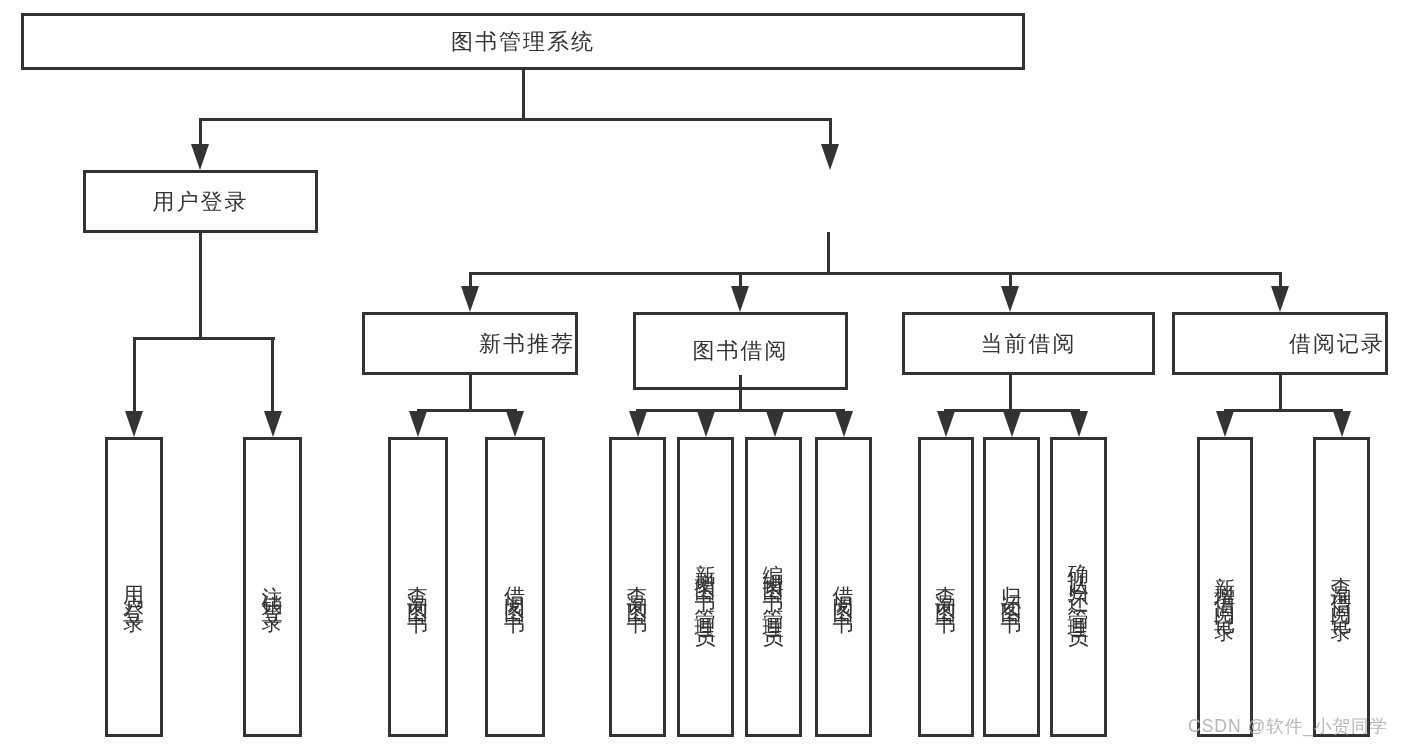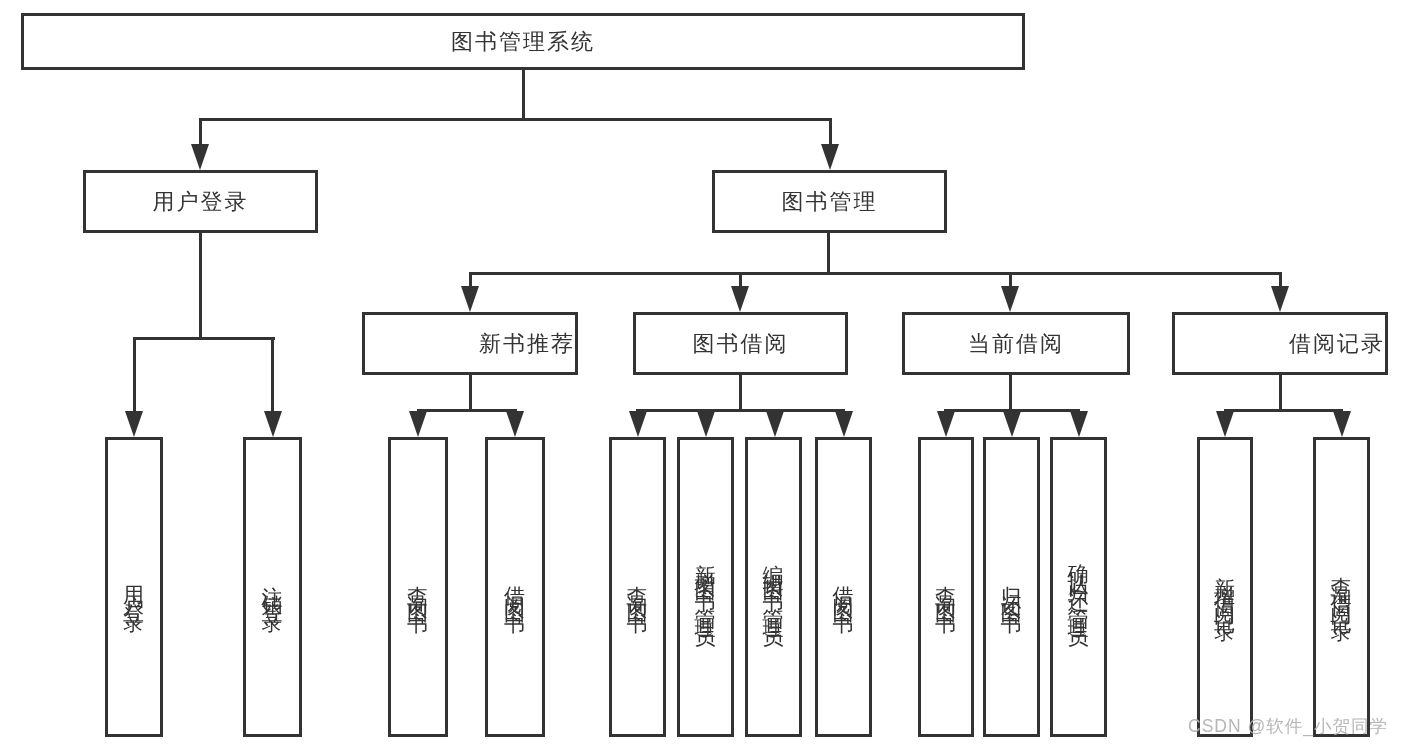--- a/index.html
+++ b/index.html
@@ -45,23 +45,20 @@
   <div class="vl" style="left:521.5px;top:70px;height:50px;"></div>
   <div class="hl" style="left:198.5px;top:118px;width:633px;"></div>
   <div class="vl" style="left:198.5px;top:118px;height:30px;"></div>
   <div class="ah" style="left:191px;top:144px;"></div>
   <div class="vl" style="left:828.5px;top:118px;height:30px;"></div>
   <div class="ah" style="left:821px;top:144px;"></div>
 
   <div class="box" style="left:83px;top:170px;width:235px;height:63px;">
     <span>用户登录</span>
   </div>
-  <div class="box" style="left:712px;top:170px;width:235px;height:63px;">
-    <span>图书管理</span>
-  </div>
 
   <div class="vl" style="left:198.5px;top:233px;height:107px;"></div>
   <div class="hl" style="left:132.5px;top:337px;width:142px;"></div>
   <div class="vl" style="left:132.5px;top:337px;height:78px;"></div>
   <div class="ah" style="left:125px;top:411px;"></div>
   <div class="vl" style="left:271px;top:337px;height:78px;"></div>
   <div class="ah" style="left:263.5px;top:411px;"></div>
 
   <div class="vl" style="left:826.5px;top:232px;height:42px;"></div>
   <div class="hl" style="left:468.5px;top:272px;width:813px;"></div>
@@ -70,24 +67,24 @@
   <div class="vl" style="left:738.5px;top:272px;height:16px;"></div>
   <div class="ah" style="left:731px;top:286px;"></div>
   <div class="vl" style="left:1008.5px;top:272px;height:16px;"></div>
   <div class="ah" style="left:1001px;top:286px;"></div>
   <div class="vl" style="left:1278.5px;top:272px;height:16px;"></div>
   <div class="ah" style="left:1271px;top:286px;"></div>
 
   <div class="box" style="left:362px;top:312px;width:216px;height:63px;justify-content:flex-end;">
     <span>新书推荐</span>
   </div>
-  <div class="box" style="left:633px;top:312px;width:215px;height:63px;">
+  <div class="box" style="left:633px;top:312px;width:215px;height:78px;">
     <span>图书借阅</span>
   </div>
-  <div class="box" style="left:902px;top:312px;width:228px;height:63px;">
+  <div class="box" style="left:902px;top:312px;width:253px;height:63px;">
     <span>当前借阅</span>
   </div>
   <div class="box" style="left:1172px;top:312px;width:216px;height:63px;justify-content:flex-end;">
     <span>借阅记录</span>
   </div>
 
   <div class="vl" style="left:468.5px;top:375px;height:36px;"></div>
   <div class="hl" style="left:416.5px;top:409px;width:100px;"></div>
   <div class="ah" style="left:409px;top:411px;"></div>
   <div class="ah" style="left:506px;top:411px;"></div>

